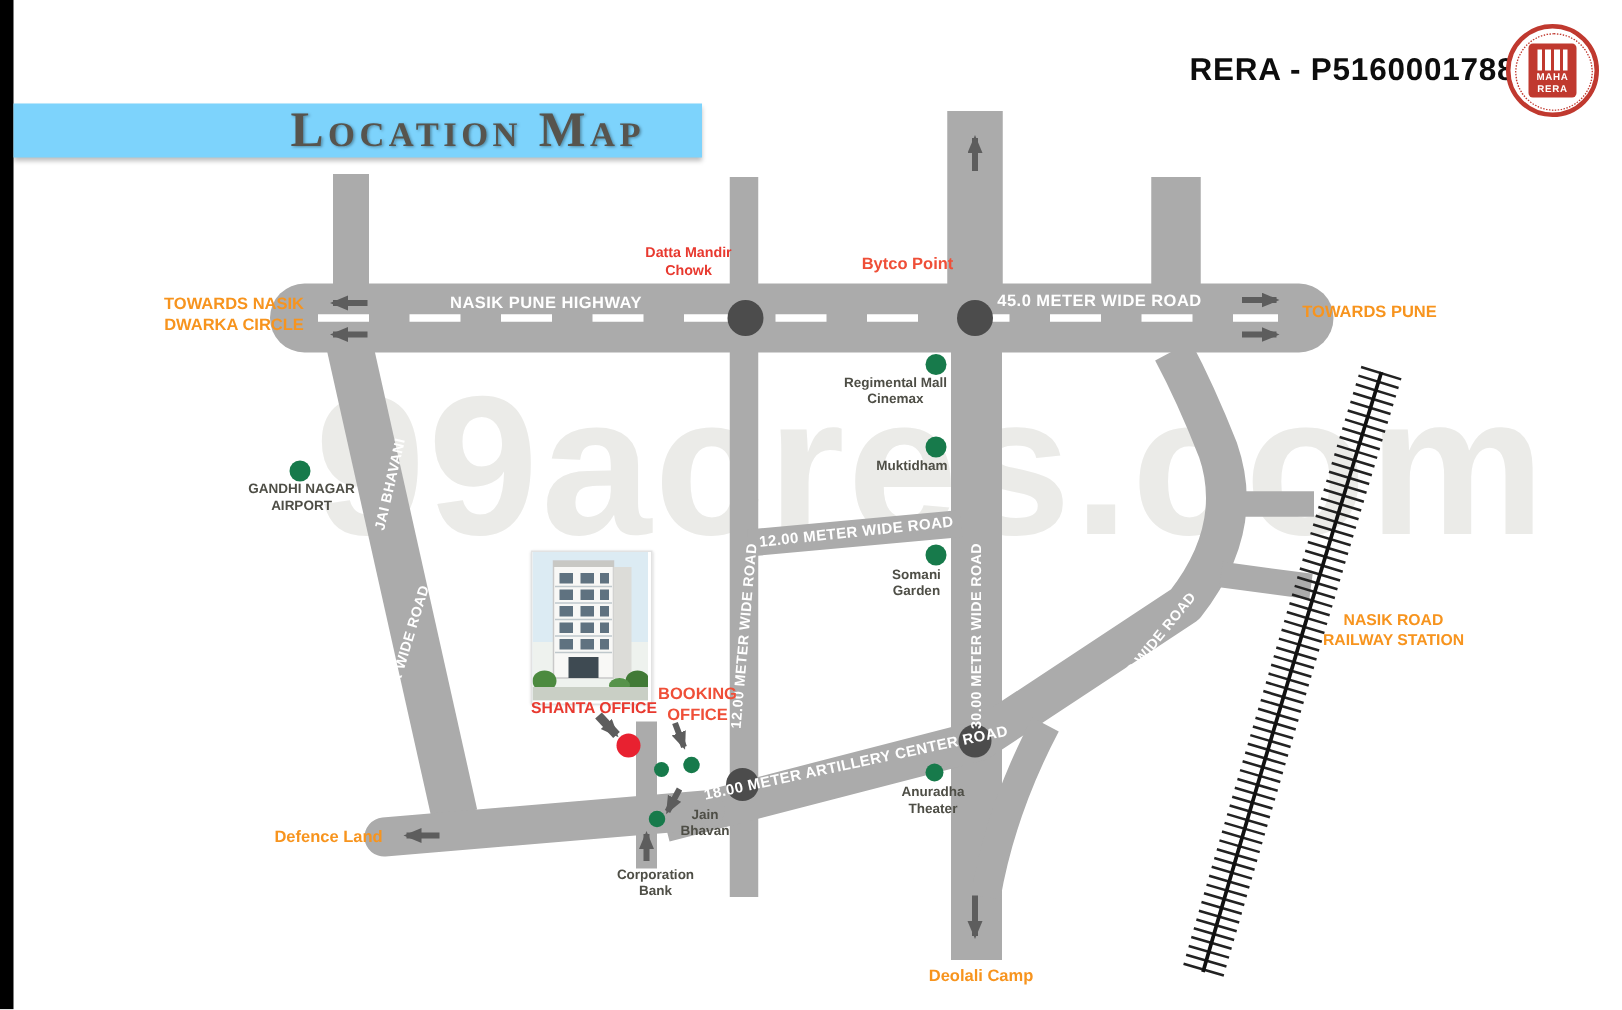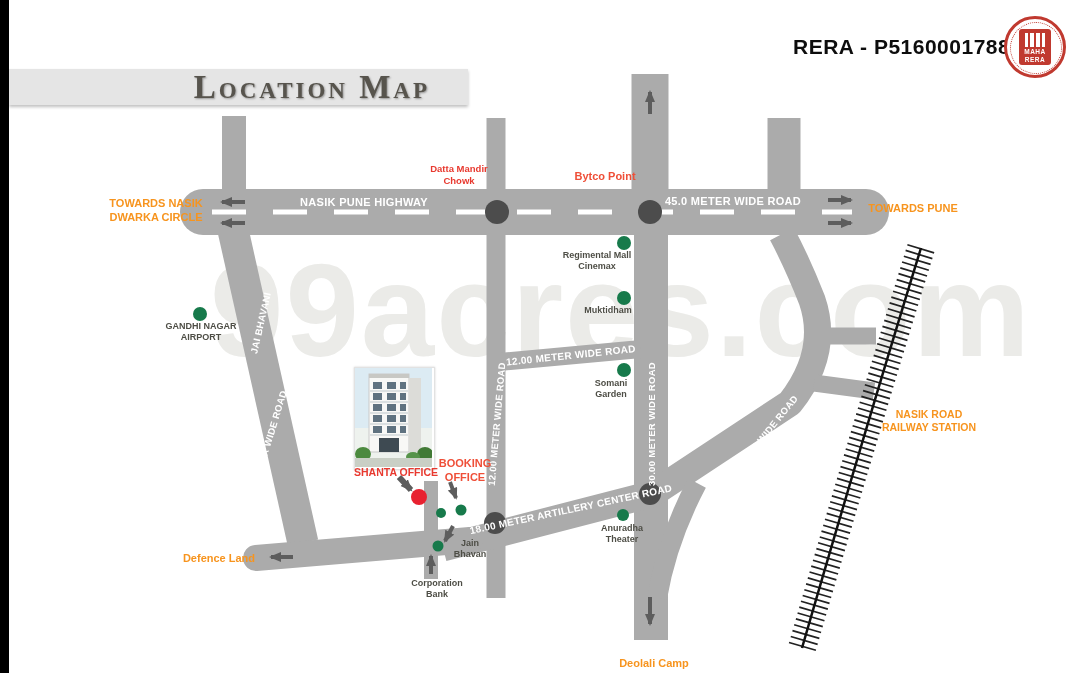--- a/index.html
+++ b/index.html
@@ -2,21 +2,21 @@
 <html><head>
 <meta charset="utf-8">
 <style>
   html,body{margin:0;padding:0;background:#fff;}
   #stage{position:relative;width:1081px;height:673px;background:#ffffff;overflow:hidden;
          font-family:"Liberation Sans",sans-serif;}
   .abs{position:absolute;}
   
   #edgebar{left:0;top:0;width:9px;height:673px;background:#000;}
   
-  #banner{left:9px;top:69px;width:459px;height:36px;background:#e5e5e5;
+  #banner{left:9px;top:69px;width:459px;height:36px;background:#7dd3fc;
           box-shadow:0 2px 3px rgba(0,0,0,.25);display:flex;align-items:center;justify-content:flex-end;}
   #banner .title{font-family:"Liberation Serif",serif;font-variant:small-caps;font-weight:600;
           font-size:33px;color:#57544d;letter-spacing:3px;padding-right:38px;line-height:1;
           text-shadow:1px 1px 2px rgba(0,0,0,.35);}
   
   #rera{left:793px;top:35px;font-size:21px;font-weight:bold;color:#0d0d0d;letter-spacing:.5px;}
   
   #logo{left:1004px;top:16px;width:62px;height:62px;}
   .logo-outer{position:absolute;left:0;top:0;width:56px;height:56px;border:3px solid #c0392f;border-radius:50%;background:#fff;}
   .logo-ring{position:absolute;left:6px;top:6px;width:50px;height:50px;border:1.5px dotted #c0392f;border-radius:50%;}
@@ -166,21 +166,21 @@
   <div class="dot gdot" style="left:623px;top:515px;width:12px;height:12px;"></div>
   <div class="dot gdot" style="left:438px;top:546px;width:11px;height:11px;"></div>
   <div class="dot gdot" style="left:441px;top:513px;width:10px;height:10px;"></div>
   <div class="dot gdot" style="left:461px;top:510px;width:11px;height:11px;"></div>
   <div class="dot rdot" style="left:419px;top:497px;width:16px;height:16px;"></div>
 
   <div class="lbl orange" style="left:156px;top:211px;">TOWARDS NASIK
 DWARKA CIRCLE</div>
   <div class="lbl orange" style="left:913px;top:209px;">TOWARDS PUNE</div>
   <div class="lbl orange" style="left:219px;top:559px;">Defence Land</div>
-  <div class="lbl orange" style="left:654px;top:652px;margin-top:12px;">Deolali Camp</div>
+  <div class="lbl orange" style="left:654px;top:652px;">Deolali Camp</div>
   <div class="lbl orange" style="left:929px;top:421px;font-size:10.5px;">NASIK ROAD
 RAILWAY STATION</div>
 
   <div class="lbl roadlbl" style="left:364px;top:203px;text-align:right;">NASIK PUNE HIGHWAY</div>
   <div class="lbl roadlbl" style="left:733px;top:202px;">45.0 METER WIDE ROAD</div>
   <div class="lbl roadlbl sm rot" style="left:497px;top:424px;transform:translate(-50%,-50%) rotate(-85deg);">12.00 METER WIDE ROAD</div>
   <div class="lbl roadlbl sm rot" style="left:571px;top:356px;transform:translate(-50%,-50%) rotate(-6deg);font-size:10px;">12.00 METER WIDE ROAD</div>
   <div class="lbl roadlbl sm rot" style="left:652px;top:424px;transform:translate(-50%,-50%) rotate(-90deg);">30.00 METER WIDE ROAD</div>
   <div class="lbl roadlbl sm rot" style="left:266px;top:450px;transform:translate(-50%,-50%) rotate(-73deg);">18.00 METER WIDE ROAD</div>
   <div class="lbl roadlbl sm rot" style="left:757px;top:445px;transform:translate(-50%,-50%) rotate(-51deg);">18.00 METER WIDE ROAD</div>

